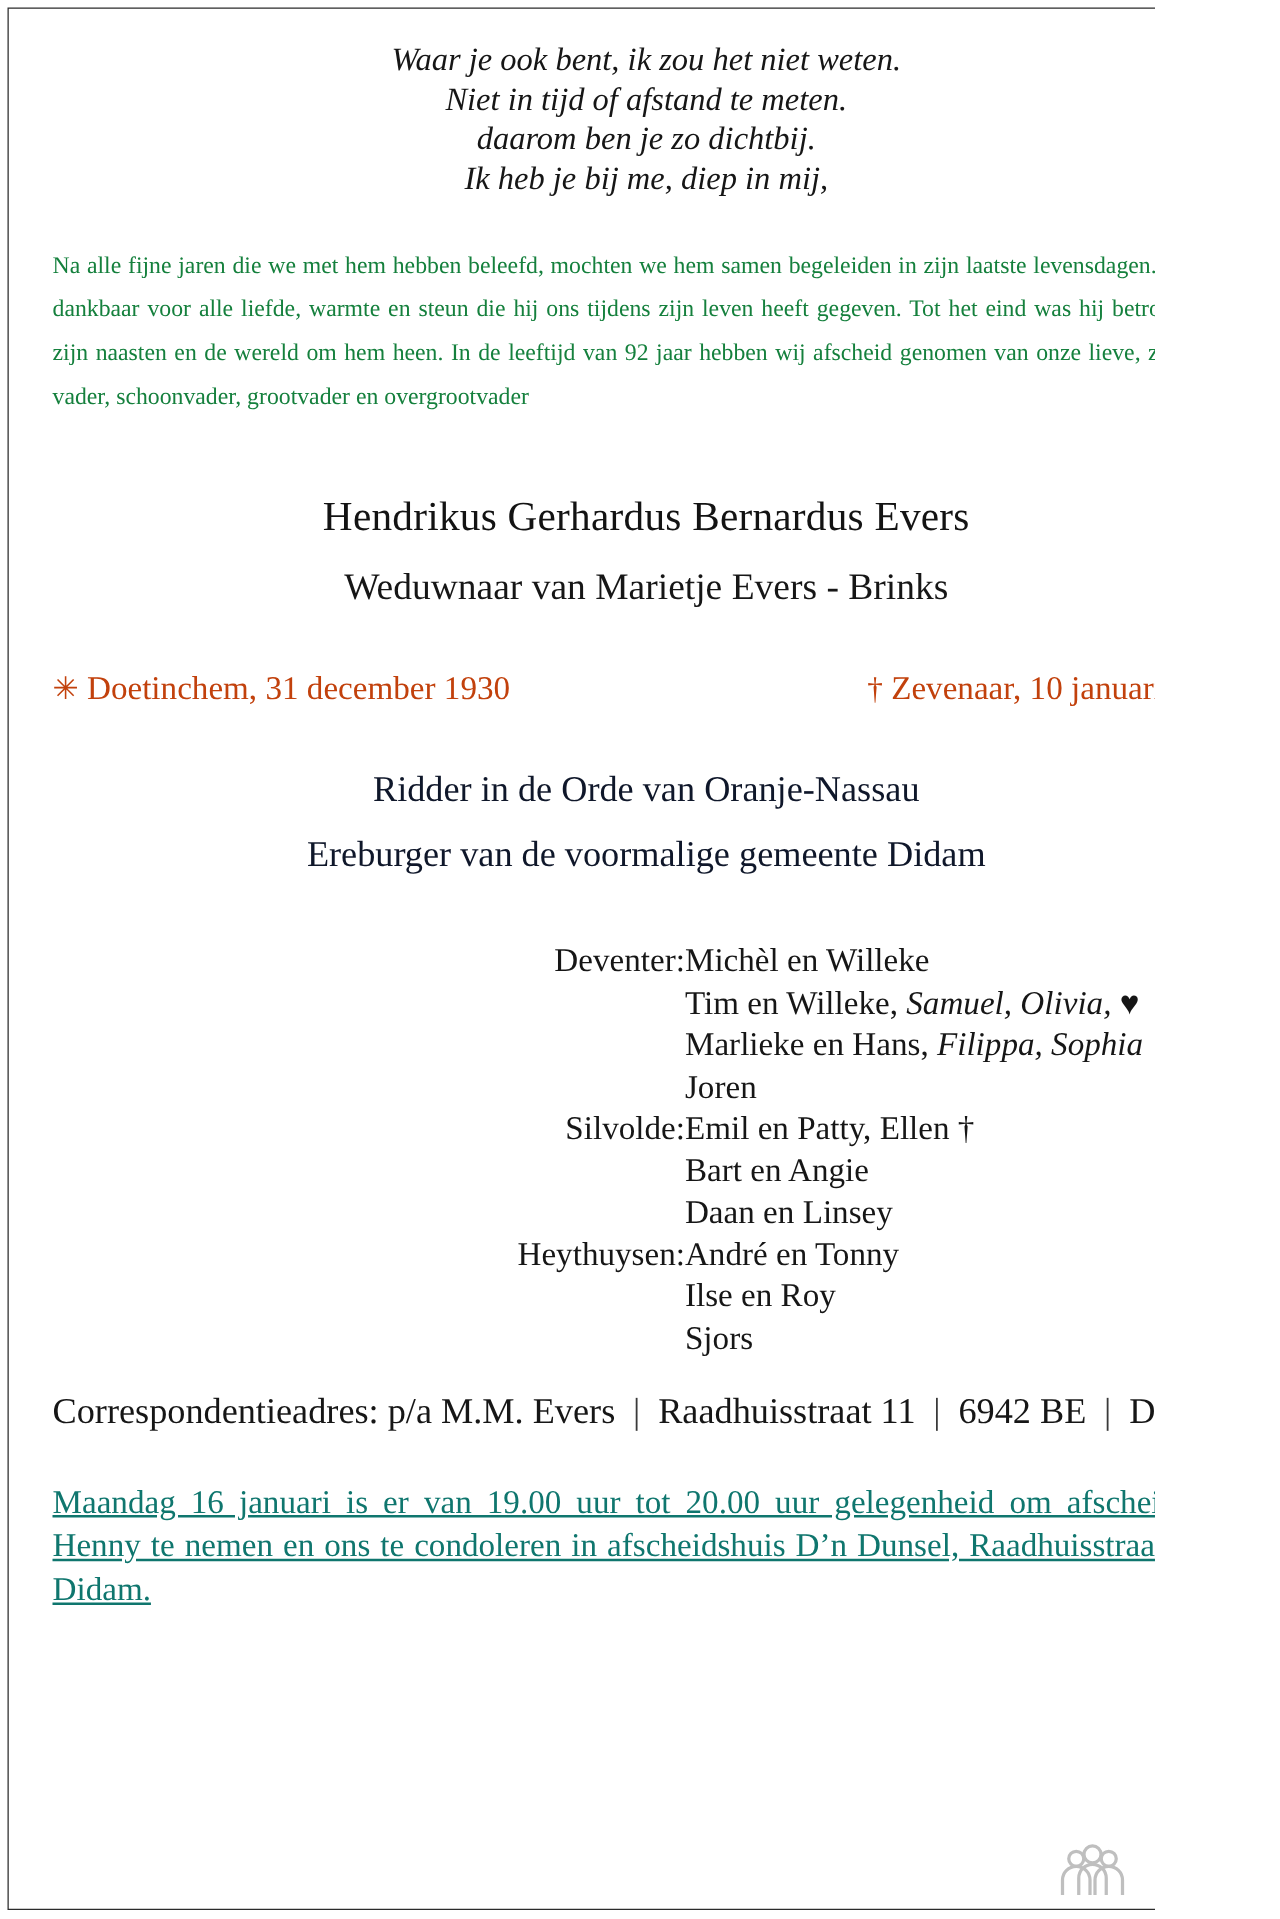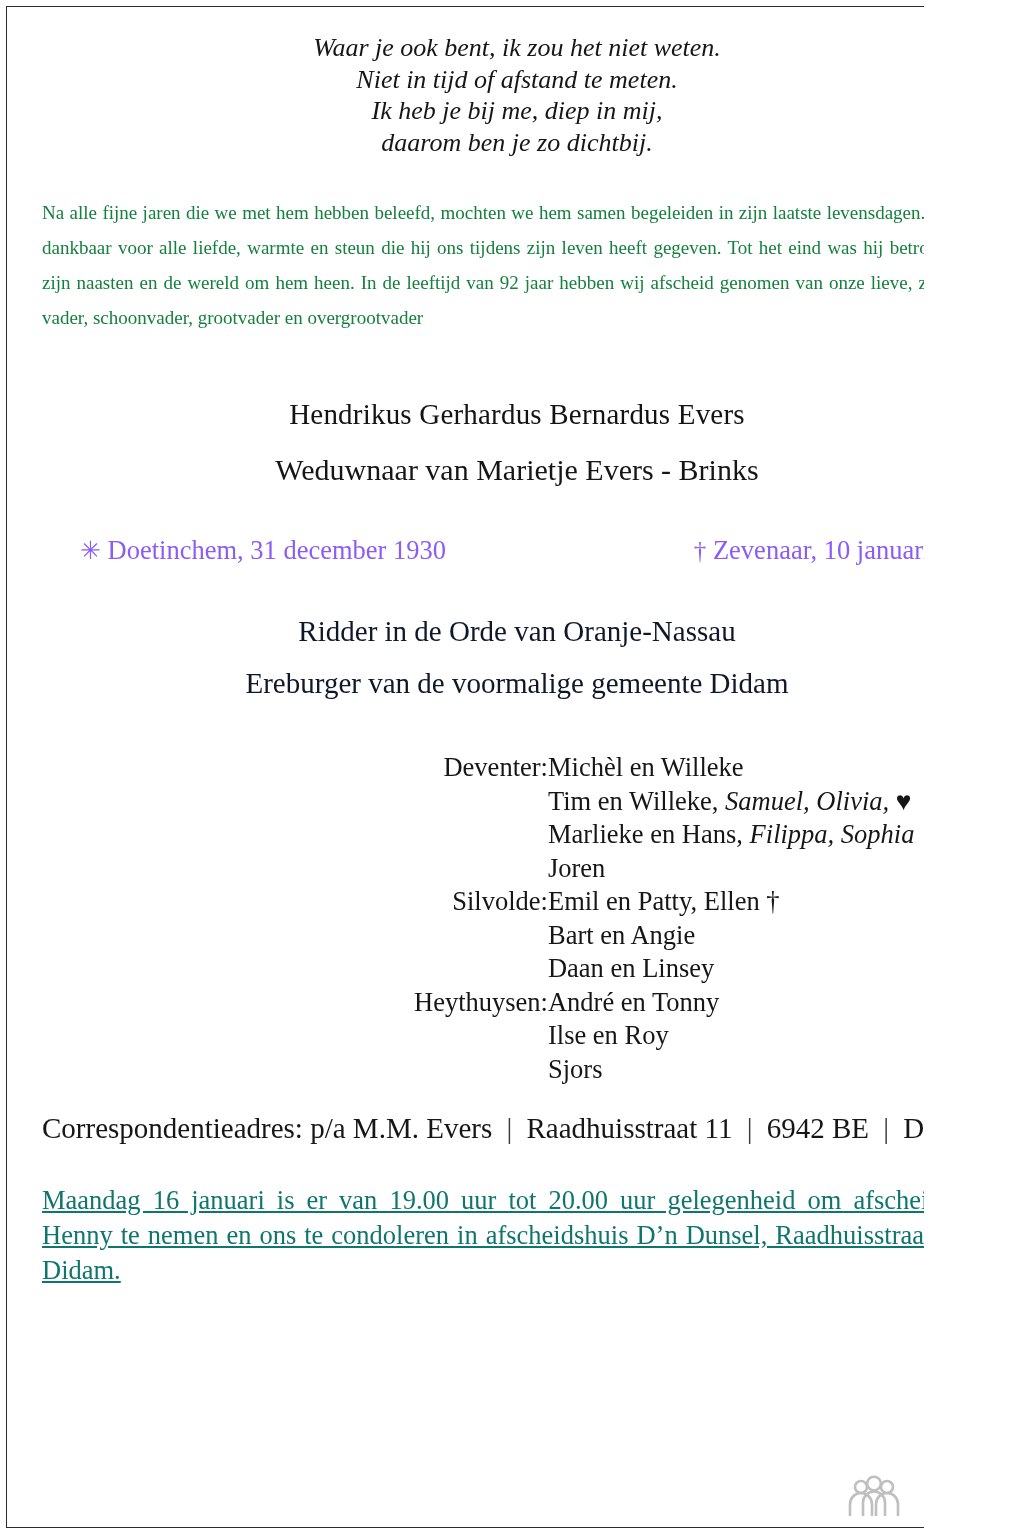--- a/index.html
+++ b/index.html
@@ -55,43 +55,42 @@
     font-size: 19px;
     line-height: 35px;
     text-align: justify;
     text-align-last: left;
     color: #15803d;
   }
 
   
   .name-block { margin-top: 54px; text-align: center; }
   .deceased-name {
-    font-size: 29px;
+    font-size: 33px;
     line-height: 50px;
     font-weight: 400;
     letter-spacing: 0.2px;
     color: #131313;
   }
   .spouse-line {
     margin-top: 12px;
     font-size: 30px;
     line-height: 37px;
     color: #161616;
   }
 
   
   .dates-row {
     margin-top: 46px;
     display: flex;
     justify-content: space-between;
     align-items: center;
     font-size: 26.5px;
     line-height: 32px;
-    color: #8b5cf6;
-    margin-left: 38px;
+    color: #c2410c;
   }
   .dates-row .birth { text-align: left; }
   .dates-row .death { text-align: right; padding-right: 2px; }
   .sym { font-size: 25px; }
 
   
   .honours { margin-top: 46px; text-align: center; }
   .honour {
     font-size: 29px;
     line-height: 36px;
@@ -155,22 +154,22 @@
 
 <div id="page">
 
   <div id="frame"></div>
 
   <div id="content">
 
     <div class="poem">
       <span class="line">Waar je ook bent, ik zou het niet weten.</span>
       <span class="line">Niet in tijd of afstand te meten.</span>
+      <span class="line">daarom ben je zo dichtbij.</span>
       <span class="line">Ik heb je bij me, diep in mij,</span>
-      <span class="line">daarom ben je zo dichtbij.</span>
     </div>
 
     <p class="intro">Na alle fijne jaren die we met hem hebben beleefd, mochten we hem samen begeleiden in zijn laatste levensdagen. Wij zijn dankbaar voor alle liefde, warmte en steun die hij ons tijdens zijn leven heeft gegeven. Tot het eind was hij betrokken bij zijn naasten en de wereld om hem heen. In de leeftijd van 92 jaar hebben wij afscheid genomen van onze lieve, zorgzame vader, schoonvader, grootvader en overgrootvader</p>
 
     <div class="name-block">
       <div class="deceased-name">Hendrikus Gerhardus Bernardus Evers</div>
       <div class="spouse-line">Weduwnaar van Marietje Evers - Brinks</div>
     </div>
 
     <div class="dates-row">

